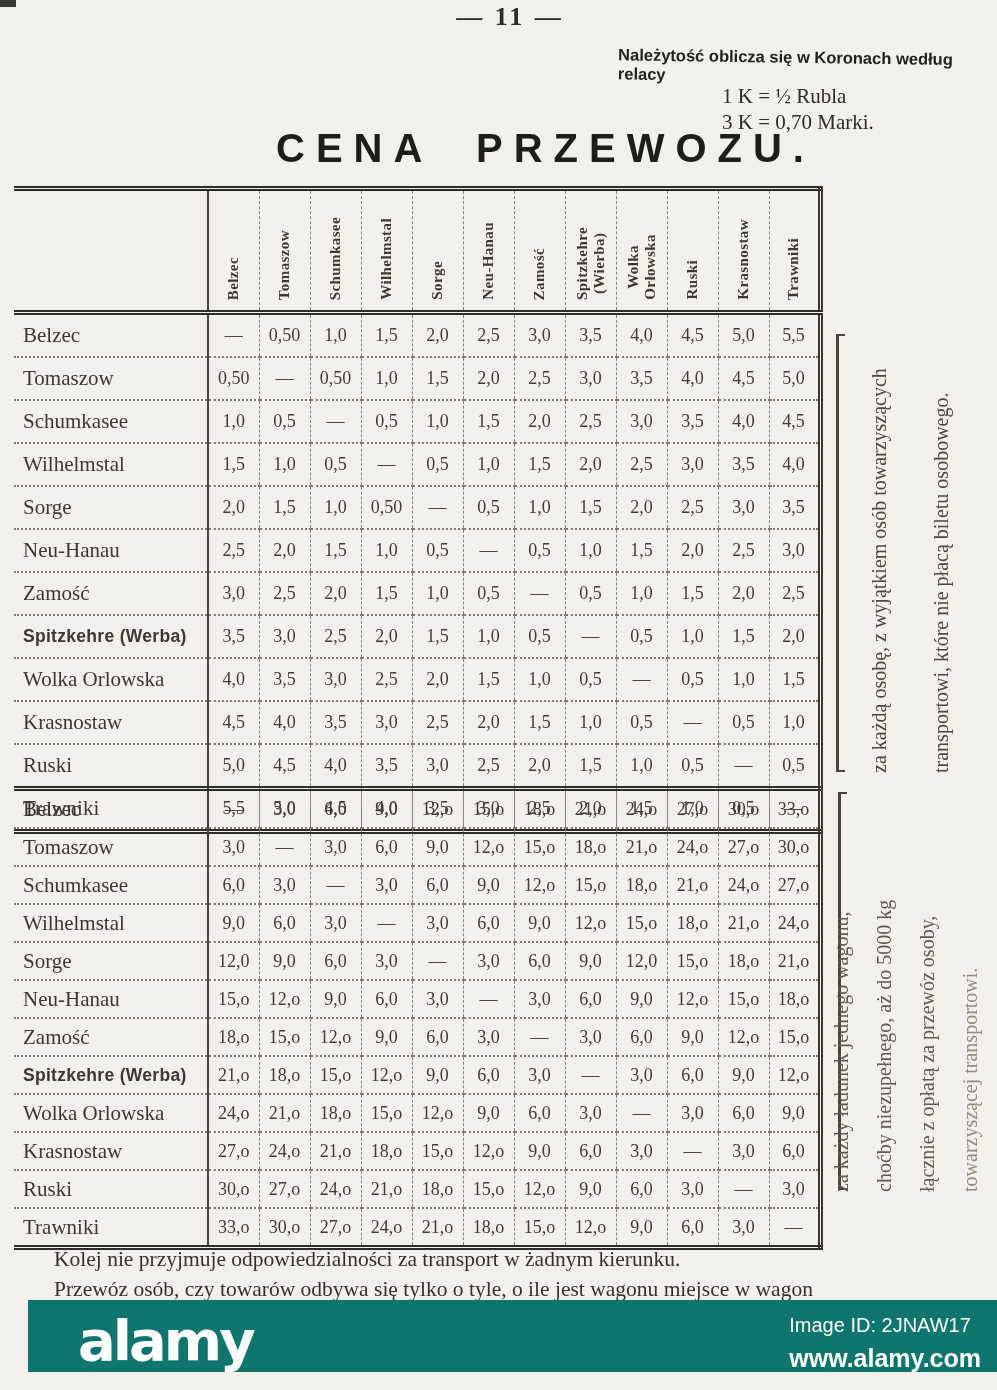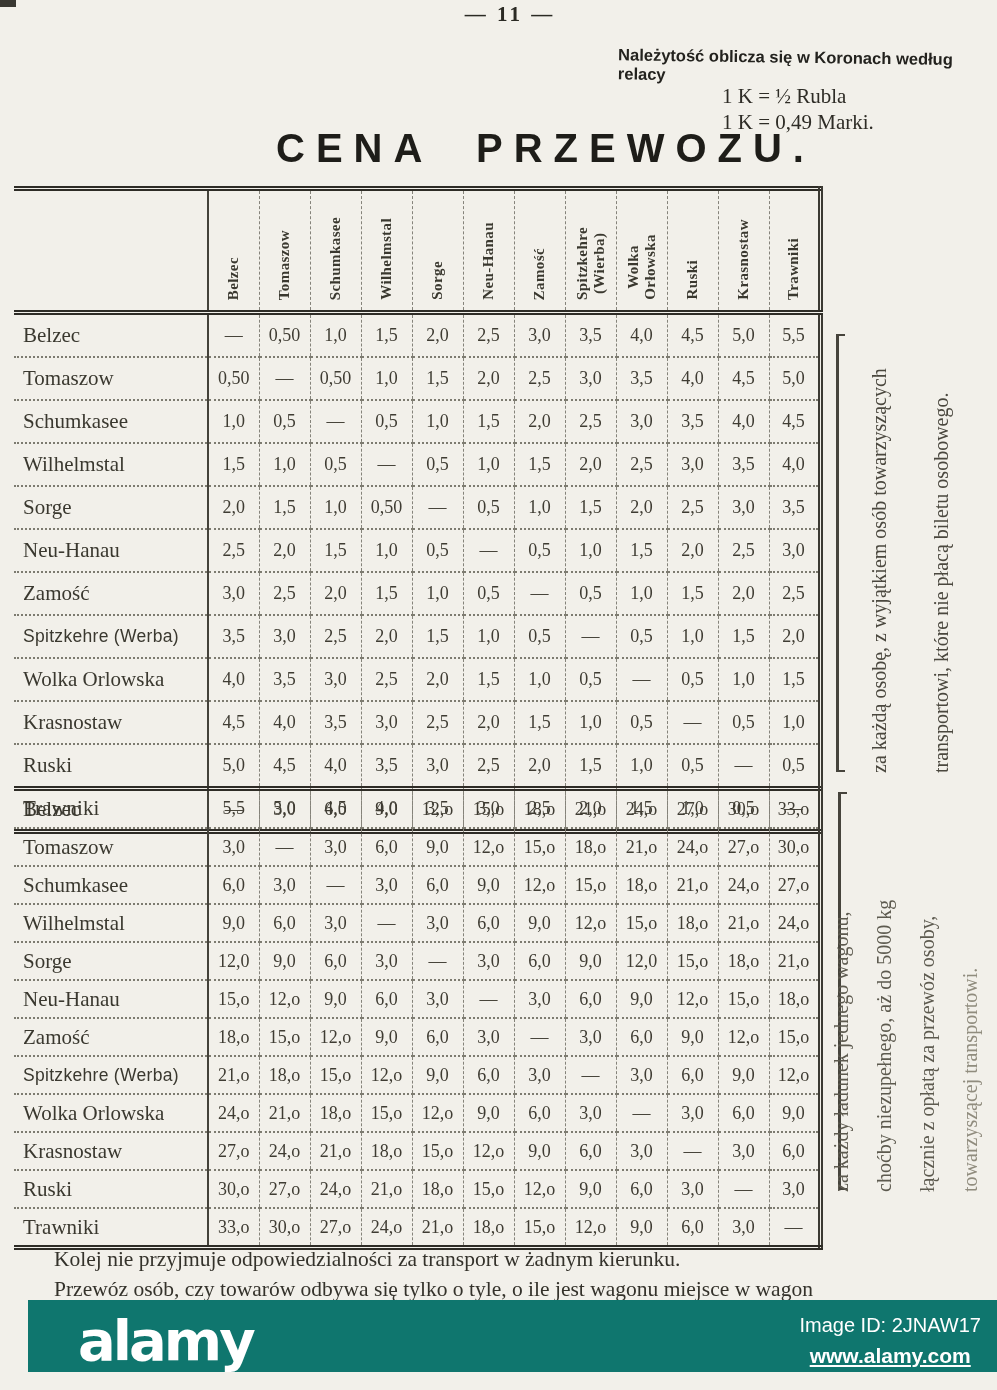--- a/index.html
+++ b/index.html
@@ -1,20 +1,20 @@
 <!DOCTYPE html>
 <html><head>
 <meta charset="utf-8">
 <style>
   html,body{margin:0;padding:0;background:#888;}
   #doc{position:relative;width:997px;height:1390px;background:#f2f0ea;overflow:hidden;
        font-family:"Liberation Serif","DejaVu Serif",serif;color:#33312a;}
   .smudge{position:absolute;left:0;top:0;width:16px;height:7px;background:#3a3832;}
   .pagenum{position:absolute;left:430px;top:2px;width:160px;text-align:center;
-           font-size:21px;font-weight:bold;letter-spacing:3px;color:#2b2a24;}
+           font-size:26px;font-weight:bold;letter-spacing:3px;color:#2b2a24;}
   .topnote{position:absolute;left:618px;top:48px;width:379px;
            font-family:"Liberation Sans","DejaVu Sans",sans-serif;
            font-weight:bold;font-size:16.5px;color:#23221e;transform:rotate(.8deg);}
   .rate{position:absolute;left:722px;font-size:21px;color:#2e2c26;text-align:center;}
   .rate1{top:84px;} .rate2{top:110px;}
   .title{position:absolute;left:276px;top:126px;
          font-family:"Liberation Sans","DejaVu Sans",sans-serif;font-weight:bold;
          font-size:40px;letter-spacing:11px;word-spacing:22px;color:#1e1d19;}
   
   .twrap{position:absolute;left:14px;}
@@ -27,21 +27,21 @@
   thead th{border-bottom:5px double #2e2c26;}
   th.corner{border-right:2px solid #44423a;}
   th.vhead{height:112px;vertical-align:bottom;text-align:center;padding-bottom:6px;
            border-left:1px dashed #85837a;font-weight:bold;}
   th.vhead span{writing-mode:vertical-rl;transform:rotate(180deg);display:inline-block;
            white-space:pre-line;font-size:15px;letter-spacing:.4px;line-height:1.12;
            color:#3a382f;max-height:104px;}
   tbody th{border-right:2px solid #44423a;text-align:left;padding-left:9px;
            font-weight:normal;font-size:21px;color:#3a382f;white-space:nowrap;}
   tbody th.cond{font-family:"Liberation Sans","DejaVu Sans",sans-serif;
-           font-weight:normal;font-size:17.5px;letter-spacing:.3px;}
+           font-weight:bold;font-size:17.5px;letter-spacing:.3px;}
   tbody td{text-align:center;font-size:18px;color:#3f3c33;}
   tbody td+td{border-left:1px dashed #85837a;}
   tbody tr+tr th,tbody tr+tr td{border-top:2px dotted #7d7b70;}
   .t1 tbody th,.t1 tbody td{height:39px;}
   .t2 tbody th,.t2 tbody td{height:34px;}
   
   .bracket{position:absolute;border-left:3px solid #46443c;width:8px;}
   .bracket:before,.bracket:after{content:"";position:absolute;left:-3px;width:9px;
            border-top:2px solid #46443c;}
   .bracket:before{top:0;} .bracket:after{bottom:0;}
@@ -55,34 +55,34 @@
   .vnote2 .ln:nth-child(4){color:#908c7e;}
   
   .footer{position:absolute;left:54px;top:1212px;width:930px;font-size:21.5px;
           line-height:29.5px;color:#34322b;margin-top:33px;}
   .footer .ln3{margin-left:-17px;}
   
   .abar{position:absolute;left:0;top:1300px;width:997px;height:72px;background:#0f766e;margin-left:28px;}
   .alogo{position:absolute;left:50px;top:8px;color:#fff;
          font-family:"DejaVu Sans","Liberation Sans",sans-serif;font-weight:bold;
          font-size:56px;letter-spacing:-3px;}
-  .aright{position:absolute;right:44px;top:14px;text-align:center;color:#fff;
+  .aright{position:absolute;right:44px;top:14px;text-align:left;color:#fff;
          font-family:"Liberation Sans","DejaVu Sans",sans-serif;}
   .aid{font-size:20px;margin-bottom:7px;}
-  .aurl{font-size:21px;font-weight:bold;text-decoration:underline;}
+  .aurl{font-size:25px;font-weight:bold;}
 </style>
 </head>
 <body>
 
 <div id="doc">
   <div class="smudge"></div>
   <div class="pagenum">— 11 —</div>
   <div class="topnote">Należytość oblicza się w Koronach według relacy</div>
   <div class="rate rate1">1 K = ½ Rubla</div>
-  <div class="rate rate2">1 K = 0,49 Marki.</div>
+  <div class="rate rate2">3 K = 0,70 Marki.</div>
   <div class="title">CENA PRZEWOZU.</div>
 
   <div class="twrap t1wrap">
     <table class="fares t1">
       <colgroup>
           <col class="lbl">
           <col class="d">
           <col class="d">
           <col class="d">
           <col class="d">

